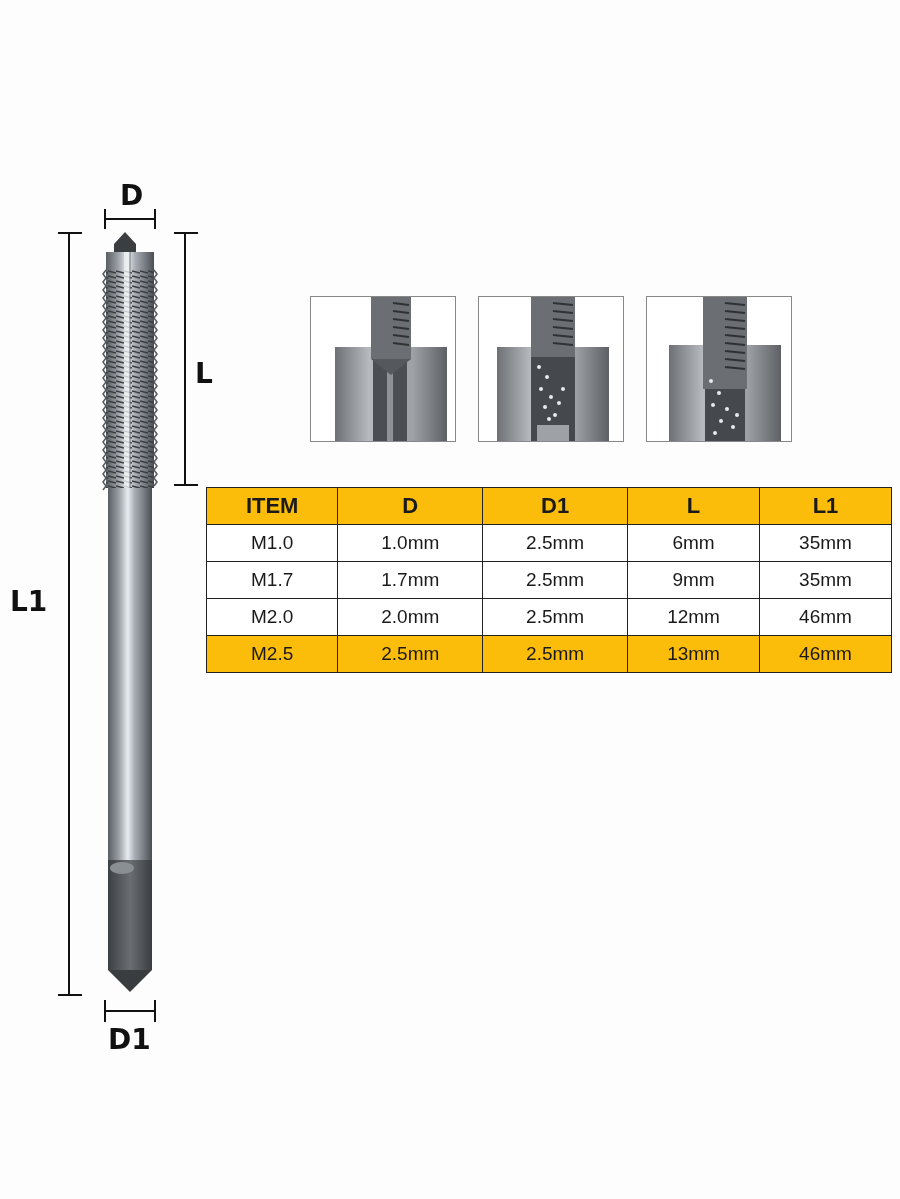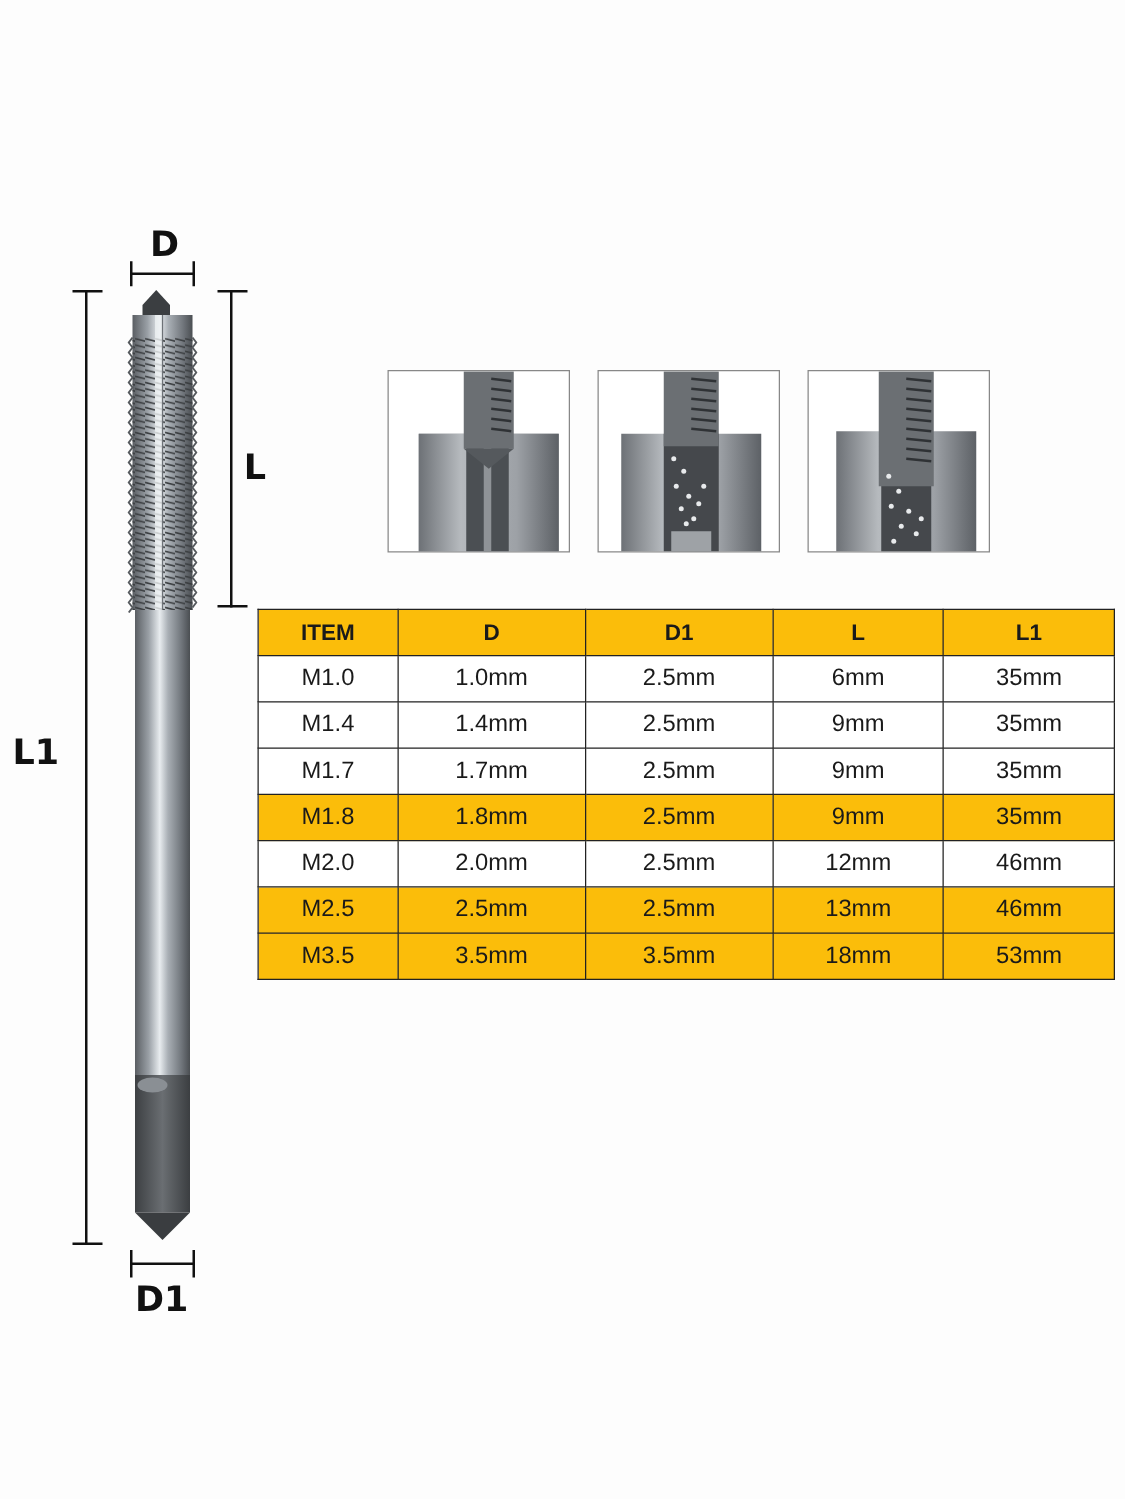--- a/index.html
+++ b/index.html
@@ -4,21 +4,21 @@
 <style>
   html,body{margin:0;padding:0;}
   body{width:900px;height:1199px;background:#fdfdfd;position:relative;overflow:hidden;font-family:"Liberation Sans",sans-serif;}
   .dimlabel{position:absolute;font-family:"DejaVu Sans",sans-serif;font-weight:bold;color:#111;font-size:28px;line-height:1;}
   .line{position:absolute;background:#111;}
   .tap{position:absolute;left:100px;top:230px;width:60px;height:770px;}
   .thumbs{position:absolute;left:310px;top:296px;width:482px;height:148px;}
   .thumb{position:absolute;top:0;width:146px;height:146px;border:1.5px solid #888;background:#fff;overflow:hidden;box-sizing:border-box;}
   table.spec{position:absolute;left:206px;top:487px;width:686px;border-collapse:collapse;}
   table.spec td, table.spec th{border:1.5px solid #222;text-align:center;height:36px;padding:0;font-size:19px;color:#1a1a1a;font-weight:normal;}
-  table.spec th{font-weight:bold;font-size:18px;height:36px;}
+  table.spec th{font-weight:bold;font-size:22px;height:36px;}
   table.spec tr.y td, table.spec tr.y th{background:#fbbd0a;}
   table.spec tr.w td{background:#ffffff;margin-left:29px;}
 </style>
 </head>
 <body>
 
 <div class="dimlabel" style="left:120px;top:182px;">D</div>
 <div class="line" style="left:104px;top:218px;width:52px;height:2px;"></div>
 <div class="line" style="left:104px;top:209px;width:2px;height:20px;"></div>
 <div class="line" style="left:154px;top:209px;width:2px;height:20px;"></div>
@@ -187,55 +187,34 @@
     <th>L1</th>
   </tr>
   <tr class="w">
     <td>M1.0</td>
     <td>1.0mm</td>
     <td>2.5mm</td>
     <td>6mm</td>
     <td>35mm</td>
   </tr>
   <tr class="w">
-    <td>M1.4</td>
-    <td>1.4mm</td>
-    <td>2.5mm</td>
-    <td>9mm</td>
-    <td>35mm</td>
-  </tr>
-  <tr class="w">
     <td>M1.7</td>
     <td>1.7mm</td>
-    <td>2.5mm</td>
-    <td>9mm</td>
-    <td>35mm</td>
-  </tr>
-  <tr class="y">
-    <td>M1.8</td>
-    <td>1.8mm</td>
     <td>2.5mm</td>
     <td>9mm</td>
     <td>35mm</td>
   </tr>
   <tr class="w">
     <td>M2.0</td>
     <td>2.0mm</td>
     <td>2.5mm</td>
     <td>12mm</td>
     <td>46mm</td>
   </tr>
   <tr class="y">
     <td>M2.5</td>
     <td>2.5mm</td>
     <td>2.5mm</td>
     <td>13mm</td>
     <td>46mm</td>
   </tr>
-  <tr class="y">
-    <td>M3.5</td>
-    <td>3.5mm</td>
-    <td>3.5mm</td>
-    <td>18mm</td>
-    <td>53mm</td>
-  </tr>
 </tbody>
   </table>
 
 </body></html>

